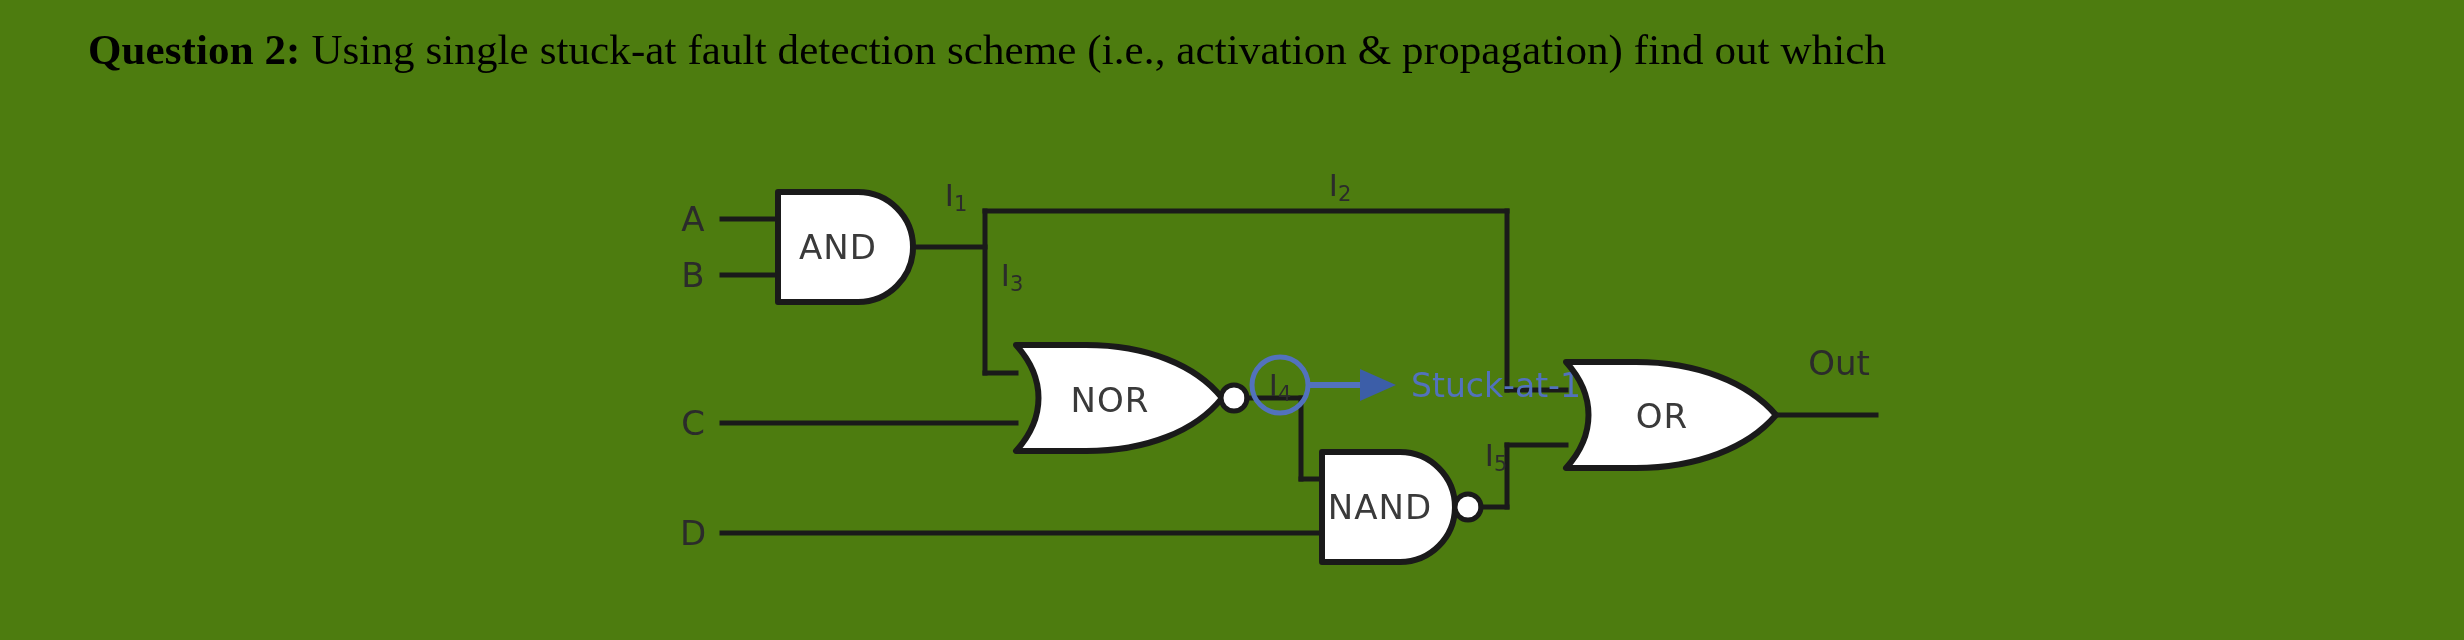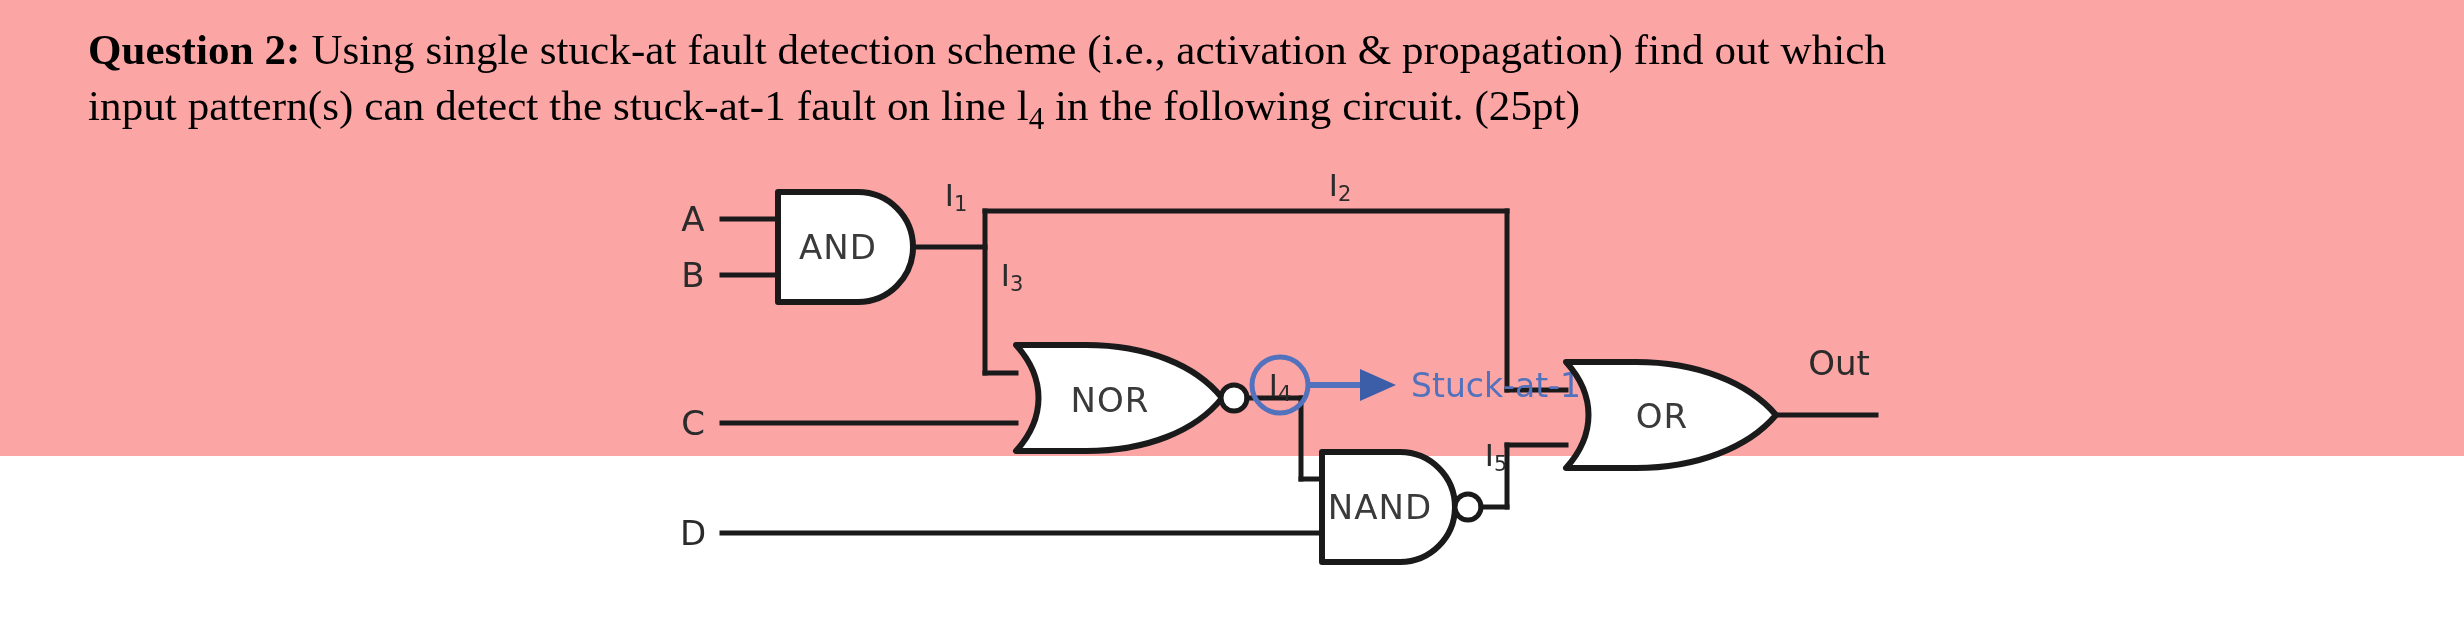--- a/index.html
+++ b/index.html
@@ -11,22 +11,22 @@
   body {
     width: 2464px;
     height: 640px;
     overflow: hidden;
     font-family: "Liberation Serif", "DejaVu Serif", serif;
     color: #000000;
   }
   #page {
     position: relative;
     width: 2464px;
-    height: 456px;
-    background: #fca5a5;
+    height: 640px;
+    background: #4d7c0f;
   }
   
   #question-block {
     position: absolute;
     left: 88px;
     top: 22px;
     width: 2300px;
   }
   .qline {
     font-family: "Liberation Serif", "DejaVu Serif", serif;
@@ -121,21 +121,20 @@
     dominant-baseline: central;
   }
 </style>
 </head>
 <body>
 
 <div id="page">
 
   <div id="question-block">
     <div class="qline"><span class="qlabel">Question 2:</span><span> Using single stuck-at fault detection scheme (i.e., activation &amp; propagation) find out which</span></div>
-    <div class="qline"><span>input pattern(s) can detect the stuck-at-1 fault on line l</span><span class="sub">4</span><span> in the following circuit. (25pt)</span></div>
   </div>
 
   <div id="circuit-wrap">
     <svg id="circuit" viewBox="0 0 2464 470" xmlns="http://www.w3.org/2000/svg">
 
       <text class="io-label" x="693" y="69">A</text>
       <text class="io-label" x="693" y="125">B</text>
       <text class="io-label" x="693" y="273">C</text>
       <text class="io-label" x="693" y="383">D</text>
 

